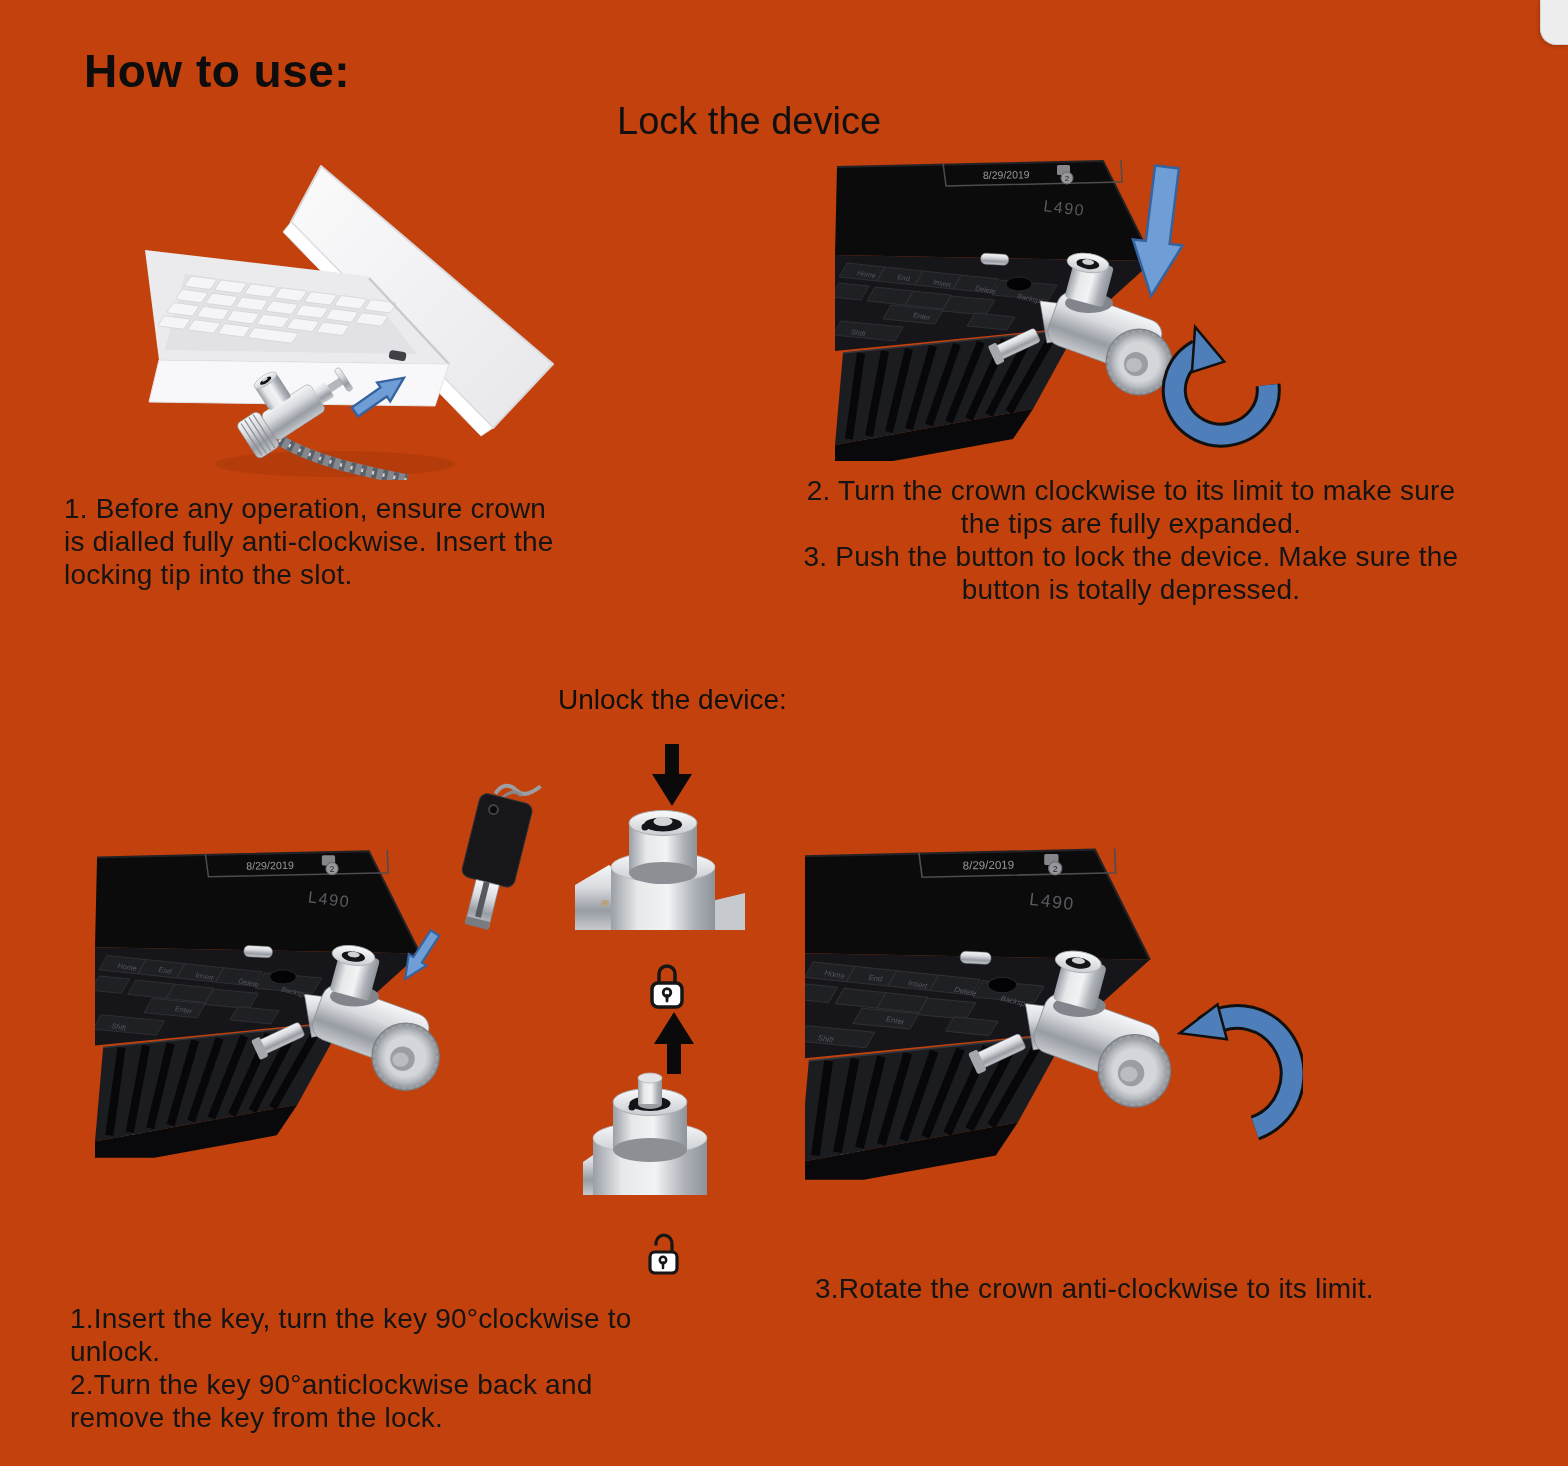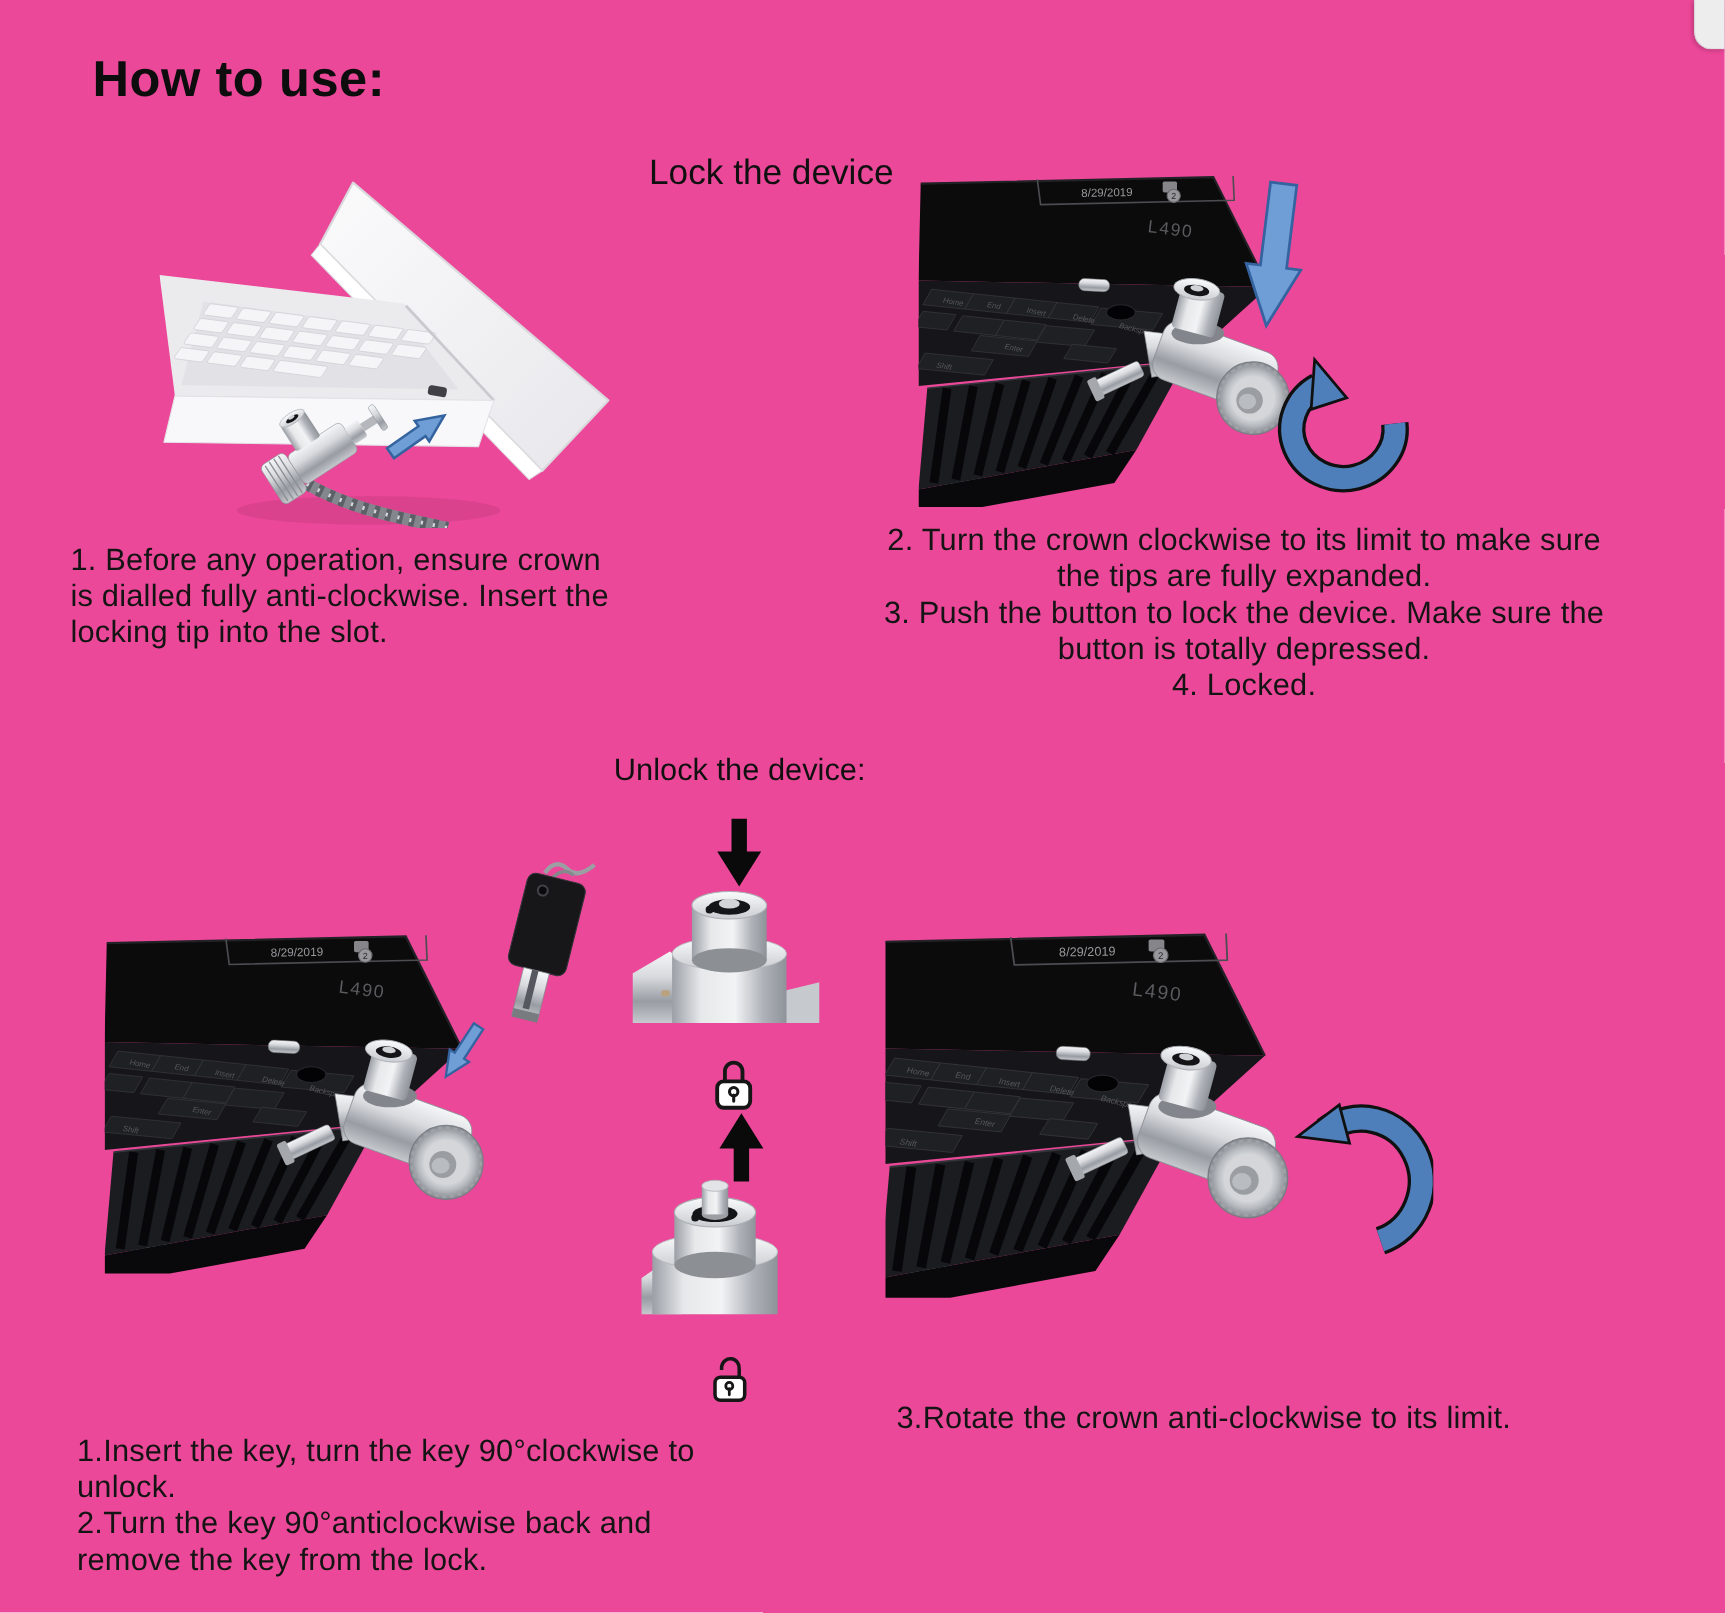--- a/index.html
+++ b/index.html
@@ -1,20 +1,20 @@
 <!DOCTYPE html>
 <html style="--arrow-blue: #6f9ed6; --arrow-blue-dark: #35639f; --curved-arrow-blue: #4f7fba;"><head>
 <meta charset="utf-8">
 <style>
   html,body{margin:0;padding:0;background:#fff;}
-  #page{position:relative;width:1568px;height:1466px;background:#ec4899;overflow:hidden;
+  #page{position:relative;width:1568px;height:1466px;background:#c2410c;overflow:hidden;
         font-family:"Liberation Sans",sans-serif;color:#141414;text-decoration:underline;}
   .abs{position:absolute;}
   #title{left:84px;top:44px;font-size:46px;font-weight:bold;letter-spacing:.5px;color:#0d0d0d;}
-  #lockHeading{left:590px;top:100px;font-size:32px;color:#101010;margin-top:38px;}
+  #lockHeading{left:617px;top:100px;font-size:38px;color:#101010;}
   #unlockHeading{left:558px;top:684px;font-size:28px;color:#101010;}
   .cap{font-size:28px;line-height:33px;color:#141414;letter-spacing:.2px;}
   #capLock1{left:64px;top:492px;width:495px;}
   #capLock2{left:801px;top:474px;width:660px;text-align:center;}
   #capUnlock1{left:70px;top:1266px;width:620px;margin-top:36px;}
   #capUnlock2{left:815px;top:1272px;width:640px;}
   #photoWhite{left:145px;top:158px;}
   #photoLockTurn{left:835px;top:155px;}
   #photoKey{left:95px;top:783px;}
   #photoUnlockTurn{left:805px;top:838px;}
@@ -227,21 +227,20 @@
       <g transform="translate(366,190) rotate(-18)">
         <polygon points="-17,23 17,23 0,-19" style="fill:var(--curved-arrow-blue,#4f7fba)" stroke="#101010" stroke-width="2.5"></polygon>
       </g>
     </g>
   </svg>
 
   <div class="abs cap" id="capLock1">1. Before any operation, ensure crown is dialled fully anti-clockwise. Insert the locking tip into the slot.</div>
   <div class="abs cap" id="capLock2">
     <div>2. Turn the crown clockwise to its limit to make sure the tips are fully expanded.</div>
     <div>3. Push the button to lock the device. Make sure the button is totally depressed.</div>
-    <div>4. Locked.</div>
   </div>
 
   <svg class="abs" id="arrowDownBlk" width="64" height="64" viewBox="0 0 64 64">
     <polygon points="25,0 39,0 39,30 52,30 32,62 12,30 25,30" fill="#0a0a0a"></polygon>
   </svg>
 
   <svg class="abs" id="closeup1" width="170" height="125" viewBox="0 0 170 125">
     <polygon points="0,80 34,60 80,92 52,125 0,125" fill="url(#silverV)"></polygon>
     <ellipse cx="30" cy="98" rx="4" ry="3" fill="#baa27e"></ellipse>
     <polygon points="120,100 170,88 170,125 128,125" fill="#c6c9cd"></polygon>

